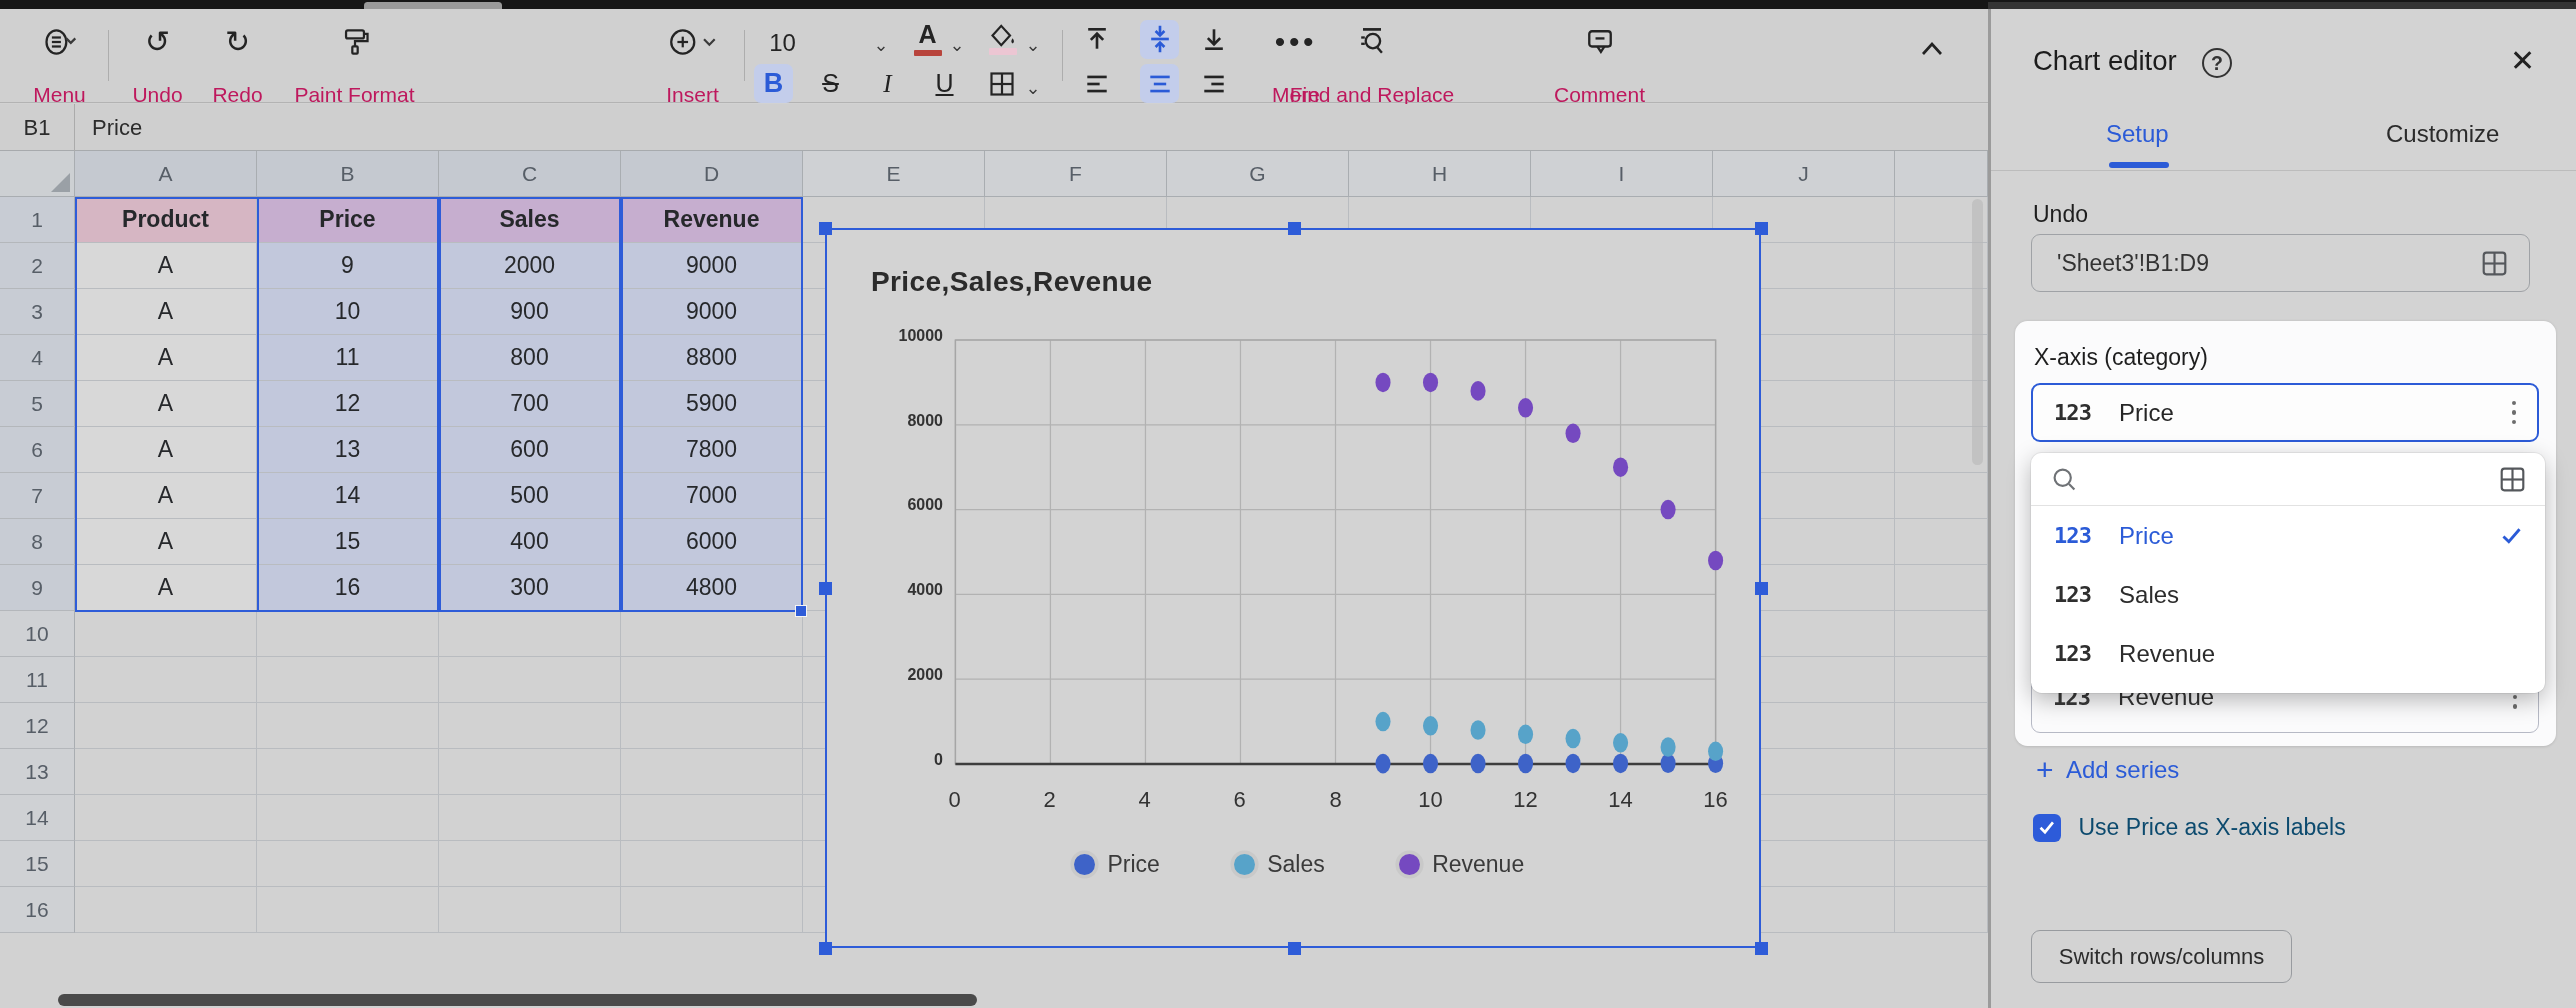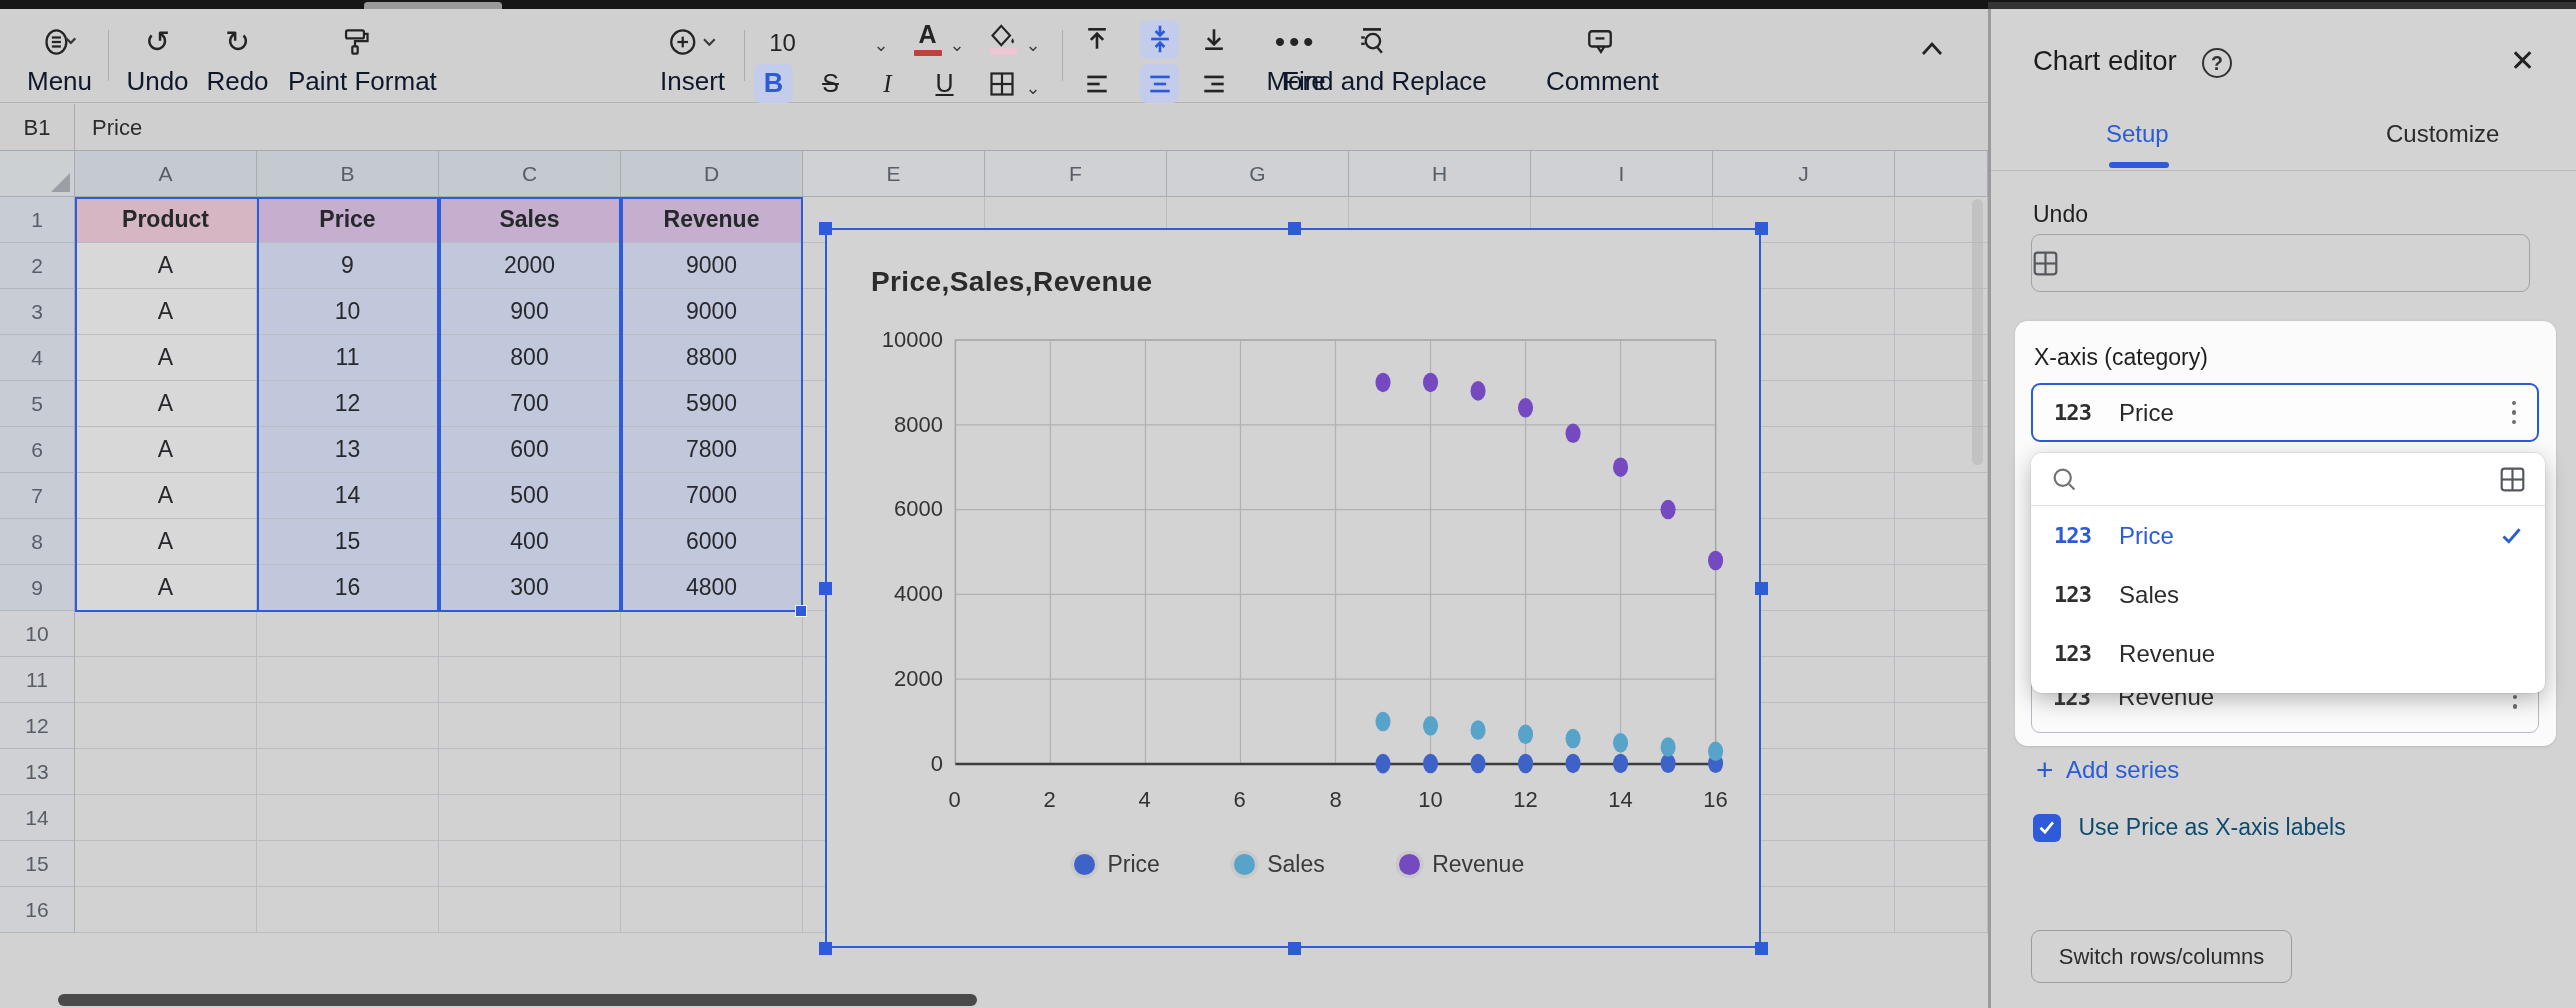--- a/index.html
+++ b/index.html
@@ -8,21 +8,21 @@
 
   
   .top-strip { position:absolute; left:0; top:0; width:2576px; height:9px; background:#161616; }
   .top-strip .tab-seg { position:absolute; left:364px; top:1.8px; width:138px; height:7px; background:#9a9a9a; border-radius:3.6px 3.6px 0 0; }
   .top-strip .right-seg { position:absolute; left:1988px; top:1.8px; width:588px; height:7px; background:#343434; }
 
   
   .toolbar { position:absolute; left:0; top:9px; width:1988px; height:94px; background:#d0d0d0; border-bottom:0.9px solid #b3b3b3; }
   .tb-item { position:absolute; top:12.4px; text-align:center; color:#242424; }
   .tb-item .ico { height:41px; display:flex; align-items:center; justify-content:center; }
-  .tb-item .lbl { font-size:26px; color:#0f172a; margin-top:4px; white-space:nowrap; }
+  .tb-item .lbl { font-size:21px; color:#be185d; margin-top:21px; white-space:nowrap; }
   .tb-div { position:absolute; top:21px; width:0.9px; height:51px; background:#adadad; }
   .mini { position:absolute; width:39px; height:39px; display:flex; align-items:center; justify-content:center; border-radius:7px; }
   .mini.active { background:#c3cdeb; }
   .uic { font-size:30px; line-height:1; color:#242424; }
   .chev { font-size:18px; color:#3a3a3a; }
   svg.i { display:block; }
   .collapse-btn { position:absolute; left:1914px; top:27px; }
 
   
   .formula-bar { position:absolute; left:0; top:104px; width:1988px; height:47px; background:#cfcfcf; border-bottom:0.9px solid #a7aaad; }
@@ -46,21 +46,21 @@
   .cell.dsel { background:#c2c8dc; }
   .sel-outline { position:absolute; border:2.7px solid #2e5cd8; pointer-events:none; }
   .fill-handle { position:absolute; width:12.4px; height:12.4px; background:#2e5cd8; border:1.8px solid #f4f4f4; }
   .hscroll { position:absolute; left:58px; top:843px; width:919px; height:11.5px; background:#333; border-radius:6.2px; opacity:.85; }
   .vscroll { position:absolute; left:1972px; top:48px; width:10.7px; height:266px; background:#b7b7b7; border-radius:5.3px; opacity:.6; }
 
   
   .chart { position:absolute; left:825px; top:77px; width:936px; height:720px; background:#d3d3d3; border:2.7px solid #2e5cd8; }
   .handle { position:absolute; width:13.3px; height:13.3px; background:#2e5cd8; }
   .chart-title { position:absolute; left:44px; top:36px; font-size:28px; font-weight:600; color:#2b2b2b; letter-spacing:0.4px; }
-  .ytick { position:absolute; width:98px; text-align:right; font-size:22px; color:#333; }
+  .ytick { position:absolute; width:98px; text-align:right; font-size:16px; color:#333;font-weight:bold; }
   .xtick { position:absolute; width:53px; text-align:center; font-size:22px; color:#333; }
   .plot-svg { position:absolute; left:128px; top:110px; overflow:visible; }
   .legend { position:absolute; left:0; top:621px; width:100%; display:flex; gap:74px; padding-left:247px; align-items:center; }
   .leg-item { display:flex; align-items:center; gap:12.4px; }
   .leg-dot { width:21px; height:21px; border-radius:50%; box-shadow:0 0 0 3.6px #c9c9c9; }
   .leg-lbl { font-size:23px; color:#3a3a3a; }
 
   
   .panel-sep { position:absolute; left:1988px; top:9px; width:2.7px; height:1000px; background:#9b9b9b; }
   .panel { position:absolute; left:1991px; top:9px; width:585px; height:1000px; background:#d3d3d3; }
@@ -632,20 +632,21 @@
   <div class="help-ic">?</div>
   <div class="close-x">✕</div>
 
   <div class="tab active" style="left:115px;">Setup</div>
   <div class="tab" style="left:395px;">Customize</div>
   <div class="tab-underline"></div>
   <div class="p-divider"></div>
 
   <div class="range-lbl">Undo</div>
   <div class="range-input">
+    <span class="val">'Sheet3'!B1:D9</span>
     <svg class="i" width="27" height="27" viewBox="0 0 30 30" style="margin-right:21px;">
         <rect x="3" y="3" width="24" height="24" rx="3" fill="none" stroke="#55585c" stroke-width="2.4"></rect>
         <line x1="15" y1="3" x2="15" y2="27" stroke="#55585c" stroke-width="2.4"></line>
         <line x1="3" y1="15" x2="27" y2="15" stroke="#55585c" stroke-width="2.4"></line>
       </svg>
   </div>
 
   <div class="card"></div>
   <div class="xaxis-lbl">X-axis (category)</div>
 

